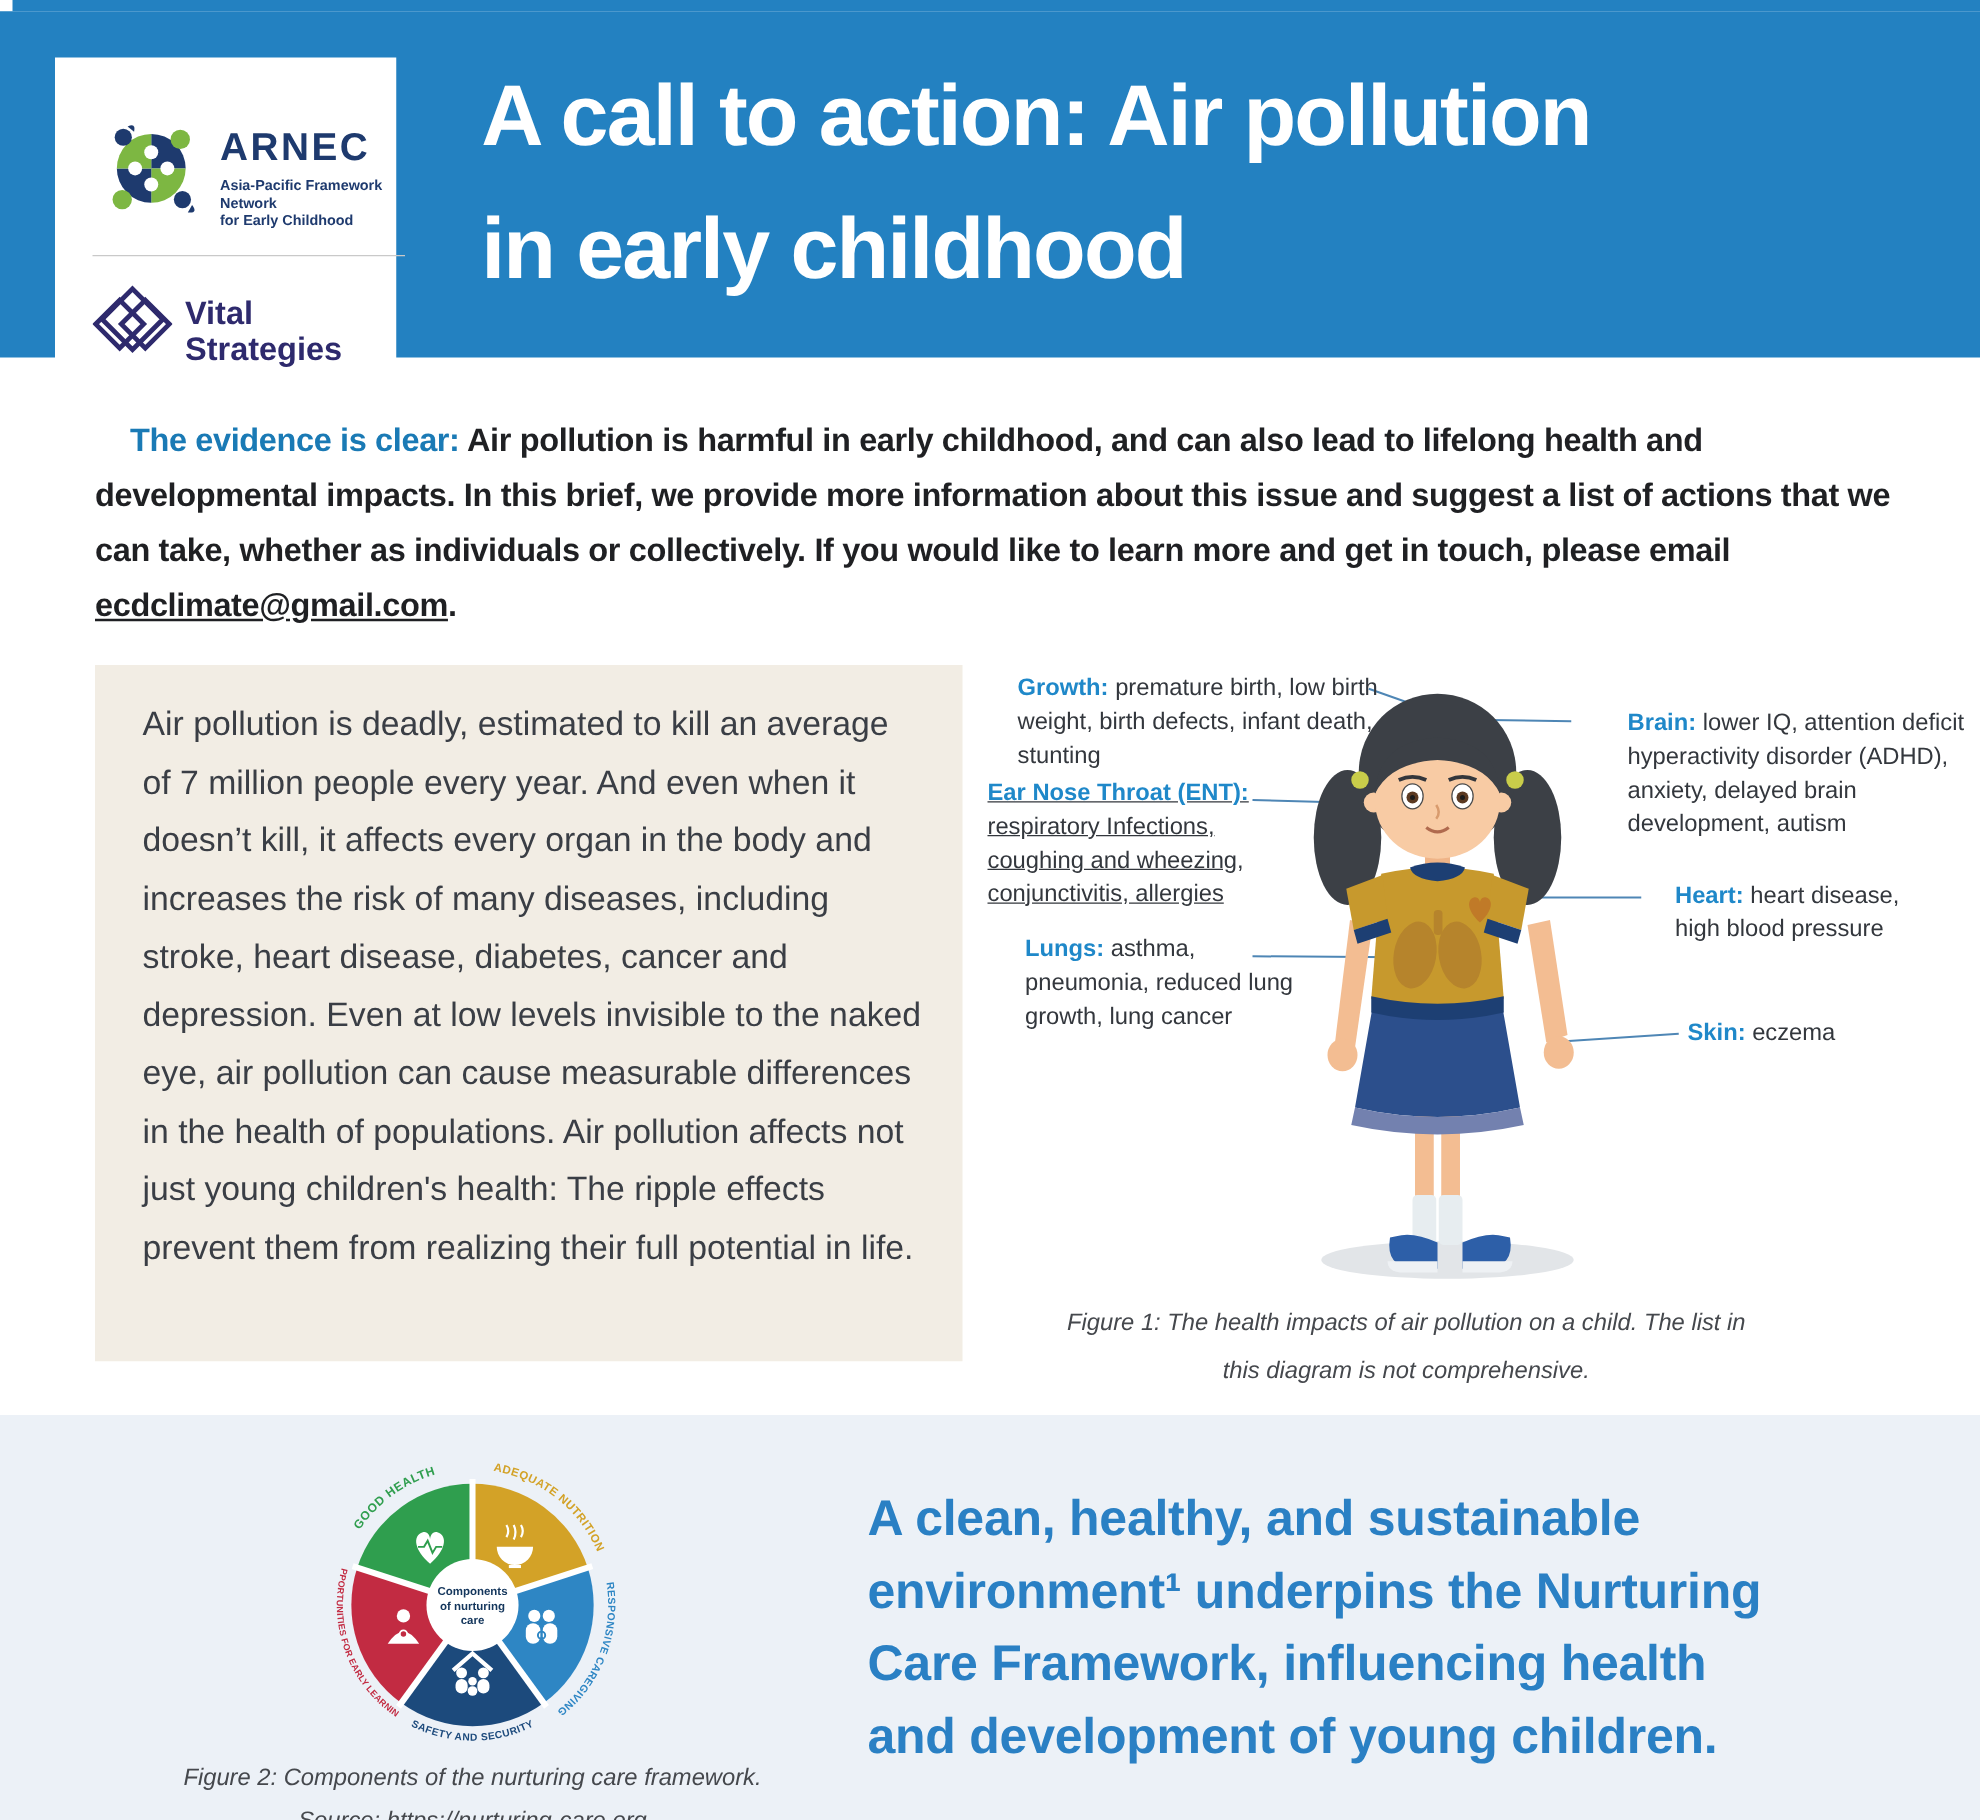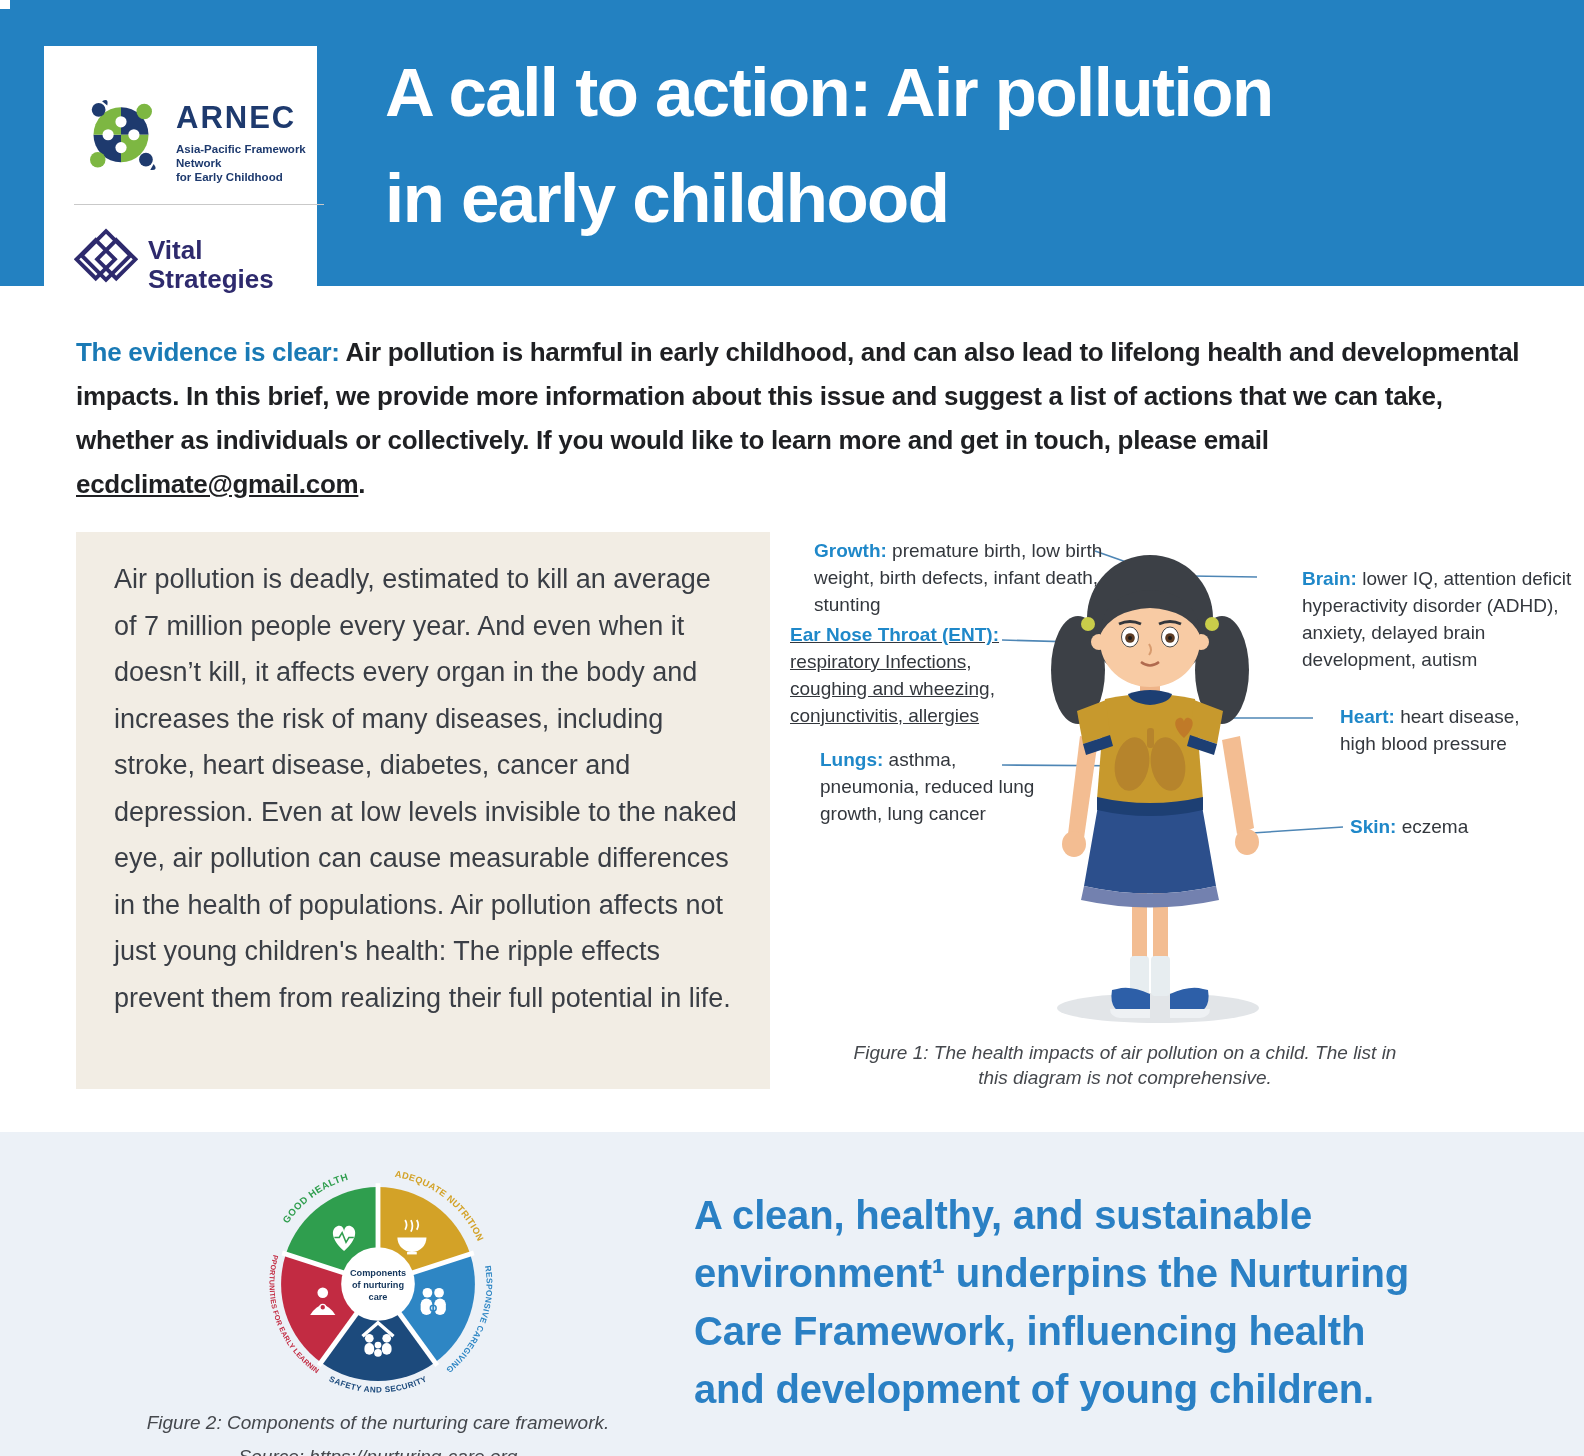--- a/index.html
+++ b/index.html
@@ -18,41 +18,41 @@
   .logo-divider{position:absolute;left:30px;top:158px;width:250px;height:1px;background:#c9c9c9;}
   .vital-icon{position:absolute;left:30px;top:180px;}
   .vital-name{position:absolute;left:104px;top:190px;font-size:26px;font-weight:bold;
               color:#2e2a6d;line-height:29px;}
   .title{position:absolute;left:385px;top:40px;color:#ffffff;font-weight:bold;
          font-size:69px;line-height:106px;letter-spacing:-1.5px;}
 
   
   .intro{position:absolute;left:76px;top:330px;width:1462px;font-size:26px;font-weight:bold;
          line-height:44px;color:#1f2023;letter-spacing:-0.3px;}
-  .intro .lead{color:#1a7ab5;}
+  .intro .lead{color:#1a7ab5;margin-left:28px;}
   .intro .email{text-decoration:underline;color:inherit;cursor:pointer;}
 
   
   .hbox{position:absolute;left:76px;top:532px;width:694px;height:557px;background:#f2ede4;}
   .hbox-text{position:absolute;left:38px;top:24px;width:624px;font-size:27px;
              line-height:46.5px;color:#3a3e45;}
 
   
   .leaders{position:absolute;left:0;top:0;pointer-events:none;}
   .child-svg{position:absolute;left:1020px;top:538px;}
   .lab{position:absolute;font-size:19px;line-height:27px;color:#33373d;}
   .lab .term{font-weight:bold;color:#1f88c9;}
   .lab-growth{left:814px;top:537px;width:292px;}
   .lab-ent{left:790px;top:621px;width:240px;text-decoration:underline;}
   .lab-lungs{left:820px;top:746px;width:226px;}
   .lab-brain{left:1262px;top:565px;width:292px;margin-left:40px;}
   .lab-heart{left:1320px;top:703px;width:220px;margin-left:20px;}
   .lab-skin{left:1350px;top:813px;width:210px;}
   .cap1{position:absolute;left:845px;top:1040px;width:560px;text-align:center;
-        font-style:italic;font-size:19px;line-height:25px;color:#45484d;}
+        font-style:italic;font-size:19px;line-height:38px;color:#45484d;}
 
   
   .bottom{position:absolute;left:0;top:1132px;width:1584px;height:324px;background:#ecf1f7;}
   .wheel{position:absolute;left:252px;top:26px;}
   .cap2{position:absolute;left:98px;top:280px;width:560px;text-align:center;
         font-style:italic;font-size:19px;color:#45484d;}
   .cap2-src{position:absolute;left:98px;top:314px;width:560px;text-align:center;
             font-style:italic;font-size:19px;color:#45484d;}
   .callout{position:absolute;left:694px;top:54px;width:830px;font-size:40px;font-weight:bold;
            line-height:58px;color:#2a80c4;letter-spacing:-0.2px;}

